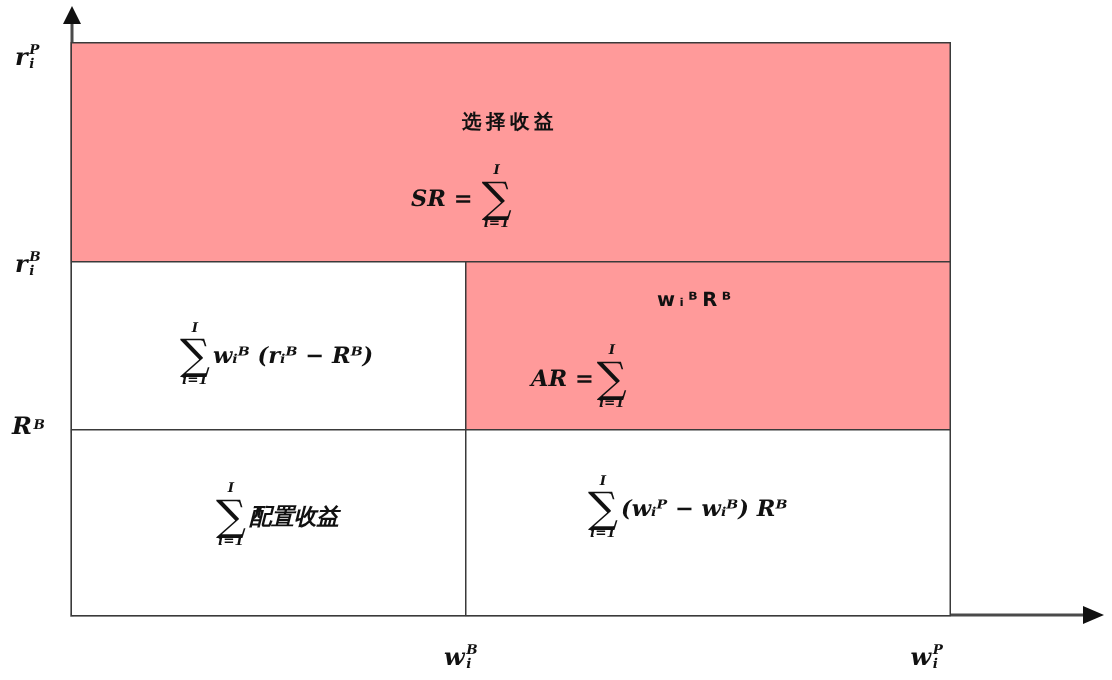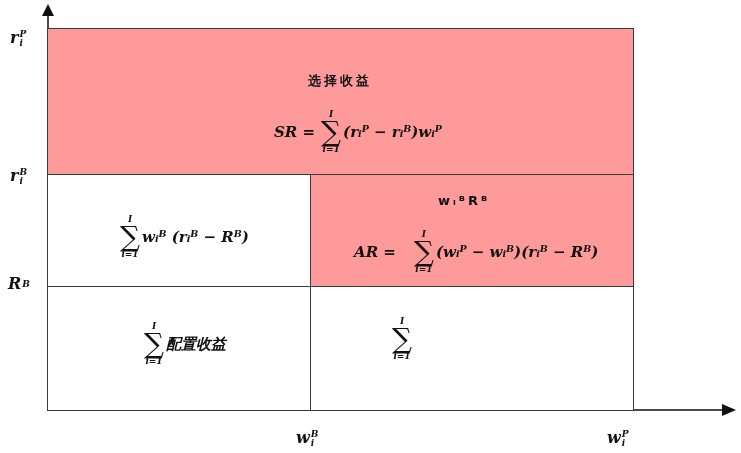--- a/index.html
+++ b/index.html
@@ -78,32 +78,30 @@
 </div>
 
 <div class="abs label-cn" style="left:308px; top:72px;text-align:center;">选择收益</div>
 <div class="abs math" style="left:274px; top:110px;">
   <span style="margin-right:4px;font-style:italic;">SR =</span>
   <span class="sigma">
     <span class="lim">I</span>
     <span class="big">∑</span>
     <span class="lim">i=1</span>
   </span>
-  <span>(rᵢᴾ − rᵢᴮ)wᵢᴾ</span>
 </div>
 
 <div class="abs label-cn" style="left:438px; top:193px;">wᵢᴮRᴮ</div>
 <div class="abs math" style="left:354px; top:230px;">
-  <span style="margin-right:16px;">AR =</span>
+  <span style="margin-right:0;">AR =</span>
   <span class="sigma">
     <span class="lim">I</span>
     <span class="big">∑</span>
     <span class="lim">i=1</span>
   </span>
-  <span>(wᵢᴾ − wᵢᴮ)(rᵢᴮ − Rᴮ)</span>
 </div>
 
 <div class="abs math" style="left:118px; top:215px;">
   <span class="sigma">
     <span class="lim">I</span>
     <span class="big">∑</span>
     <span class="lim">i=1</span>
   </span>
   <span>wᵢᴮ (rᵢᴮ − Rᴮ)</span>
 </div>
@@ -116,13 +114,14 @@
   </span>
   <span>配置收益</span>
 </div>
 
 <div class="abs math" style="left:390px; top:317px;">
   <span class="sigma">
     <span class="lim">I</span>
     <span class="big">∑</span>
     <span class="lim">i=1</span>
   </span>
+  <span>(wᵢᴾ − wᵢᴮ) Rᴮ</span>
 </div>
 
 </body></html>

